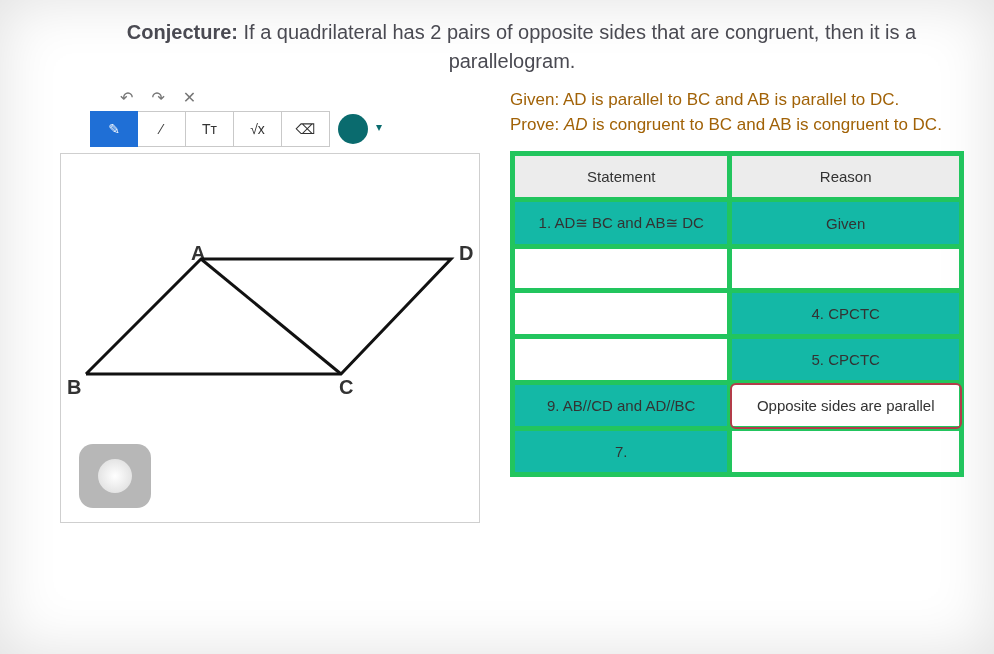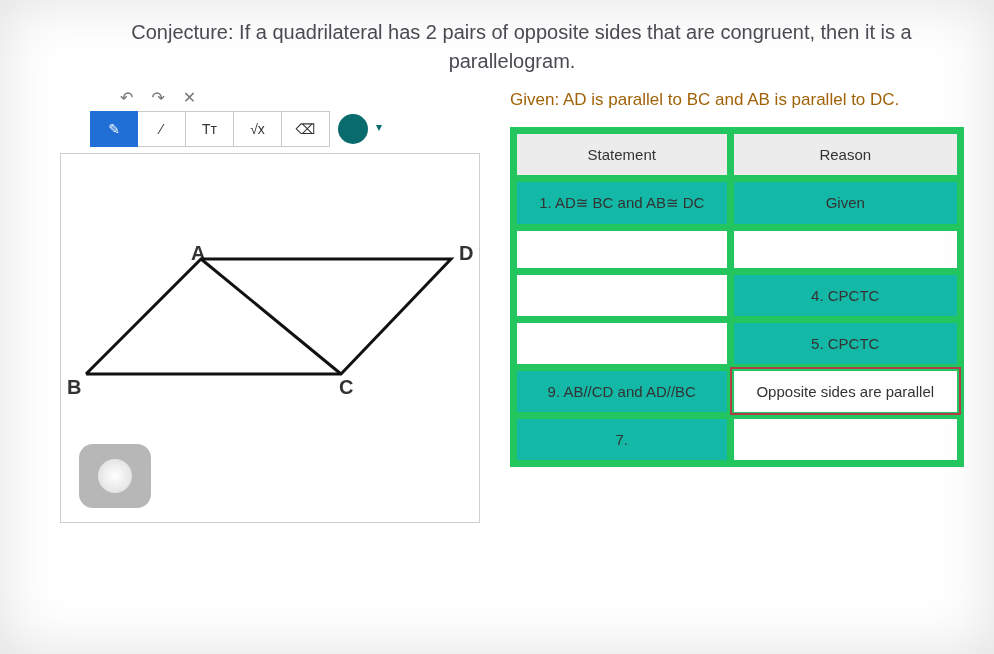--- a/index.html
+++ b/index.html
@@ -20,21 +20,21 @@
     box-shadow: inset 0 0 60px rgba(0,0,0,0.12);
   }
   .conjecture {
     text-align: center;
     color: #4a4a52;
     font-size: 20px;
     line-height: 1.45;
     margin-bottom: 12px;
     padding: 0 40px;
   }
-  .conjecture .label { font-weight: 400; margin-left: 19px; }
+  .conjecture .label { font-weight: 700; margin-left: 19px; }
   .columns {
     display: flex;
     gap: 20px;
   }
   .left-col {
     flex: 0 0 430px;
   }
   .right-col {
     flex: 1;
   }
@@ -110,36 +110,37 @@
     margin-bottom:14px;
   }
   .given-prove .it { font-style: italic; }
   table.proof {
     border-collapse: collapse;
     width: 100%;
     font-size: 15px;
     color:#333;
   }
   table.proof th, table.proof td {
-    border: 7px solid #22c55e;
+    border: 5px solid #22c55e;
     padding: 12px 10px;
     text-align: center;
     vertical-align: middle;
   }
   table.proof th {
     background: #ececec;
     font-weight: 500;
   }
   table.proof td.shaded {
     background: #14b8a6;
   }
   td.highlighted {
     outline: 2px solid #b33c49;
     outline-offset:-2px;
     background:#fff;
+    border-radius:6px;
   }
   .empty-cell { height: 44px; }
 </style>
 </head>
 <body>
 
 <div class="page">
 
   <div class="conjecture">
     <span class="label">Conjecture:</span>
@@ -175,20 +176,24 @@
         <div class="thumb"></div>
       </div>
     </div>
 
     <div class="right-col">
       <div class="given-prove">
         <div>
           <span>Given:</span>
           <span>AD is parallel to BC and AB is parallel to DC.</span>
         </div>
+        <div>
+          <span>Prove:</span>
+          <span class="it">AD</span><span> is congruent to BC and AB is congruent to DC.</span>
+        </div>
       </div>
 
       <table class="proof">
         <thead>
           <tr>
             <th>Statement</th>
             <th>Reason</th>
           </tr>
         </thead>
         <tbody>

